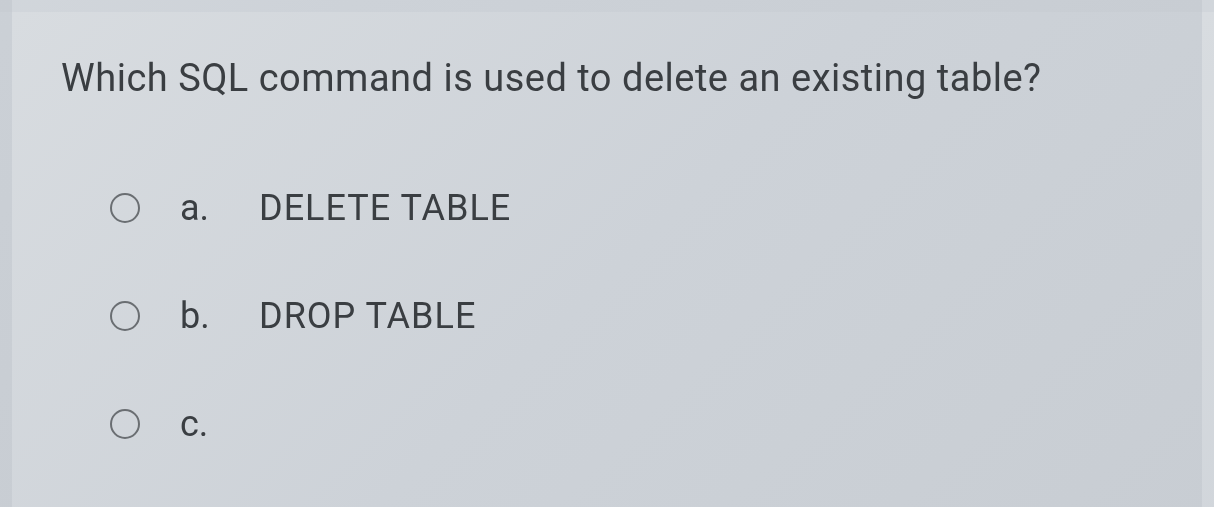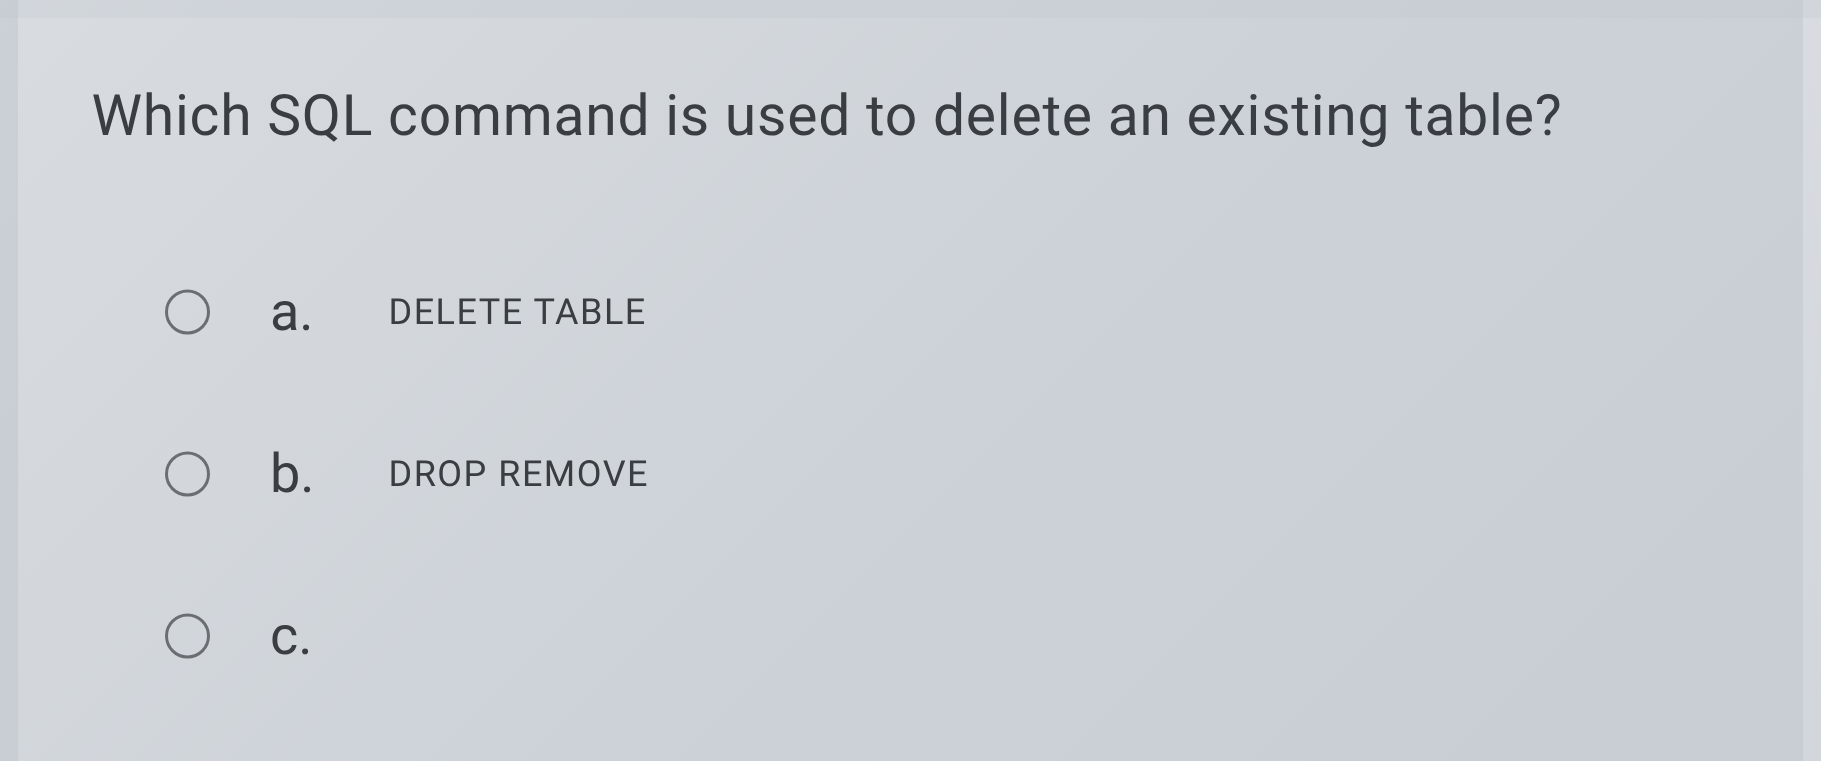--- a/index.html
+++ b/index.html
@@ -41,41 +41,41 @@
       background: transparent;
     }
     .option-letter {
       font-size: 36px;
       font-weight: 400;
       color: #3a3e42;
       width: 55px;
       flex-shrink: 0;
     }
     .option-text {
-      font-size: 24px;
+      font-size: 36px;
       font-weight: 400;
       color: #3a3e42;
       letter-spacing: 1px;
     }
   </style>
 </head>
 <body>
 
 <div class="question-text">Which SQL command is used to delete an existing table?</div>
 
 <div class="options-container">
   <div class="option-row">
     <div class="radio-circle"></div>
     <span class="option-letter">a.</span>
     <span class="option-text">DELETE TABLE</span>
   </div>
   <div class="option-row">
     <div class="radio-circle"></div>
     <span class="option-letter">b.</span>
-    <span class="option-text">DROP REMOVE</span>
+    <span class="option-text">DROP TABLE</span>
   </div>
   <div class="option-row">
     <div class="radio-circle"></div>
     <span class="option-letter">c.</span>
   </div>
   <div class="option-row">
     <div class="radio-circle"></div>
     <span class="option-letter">d.</span>
   </div>
 </div>

